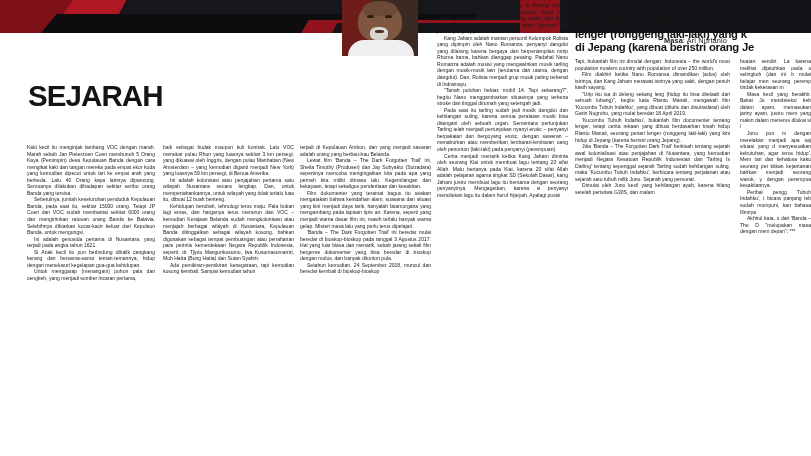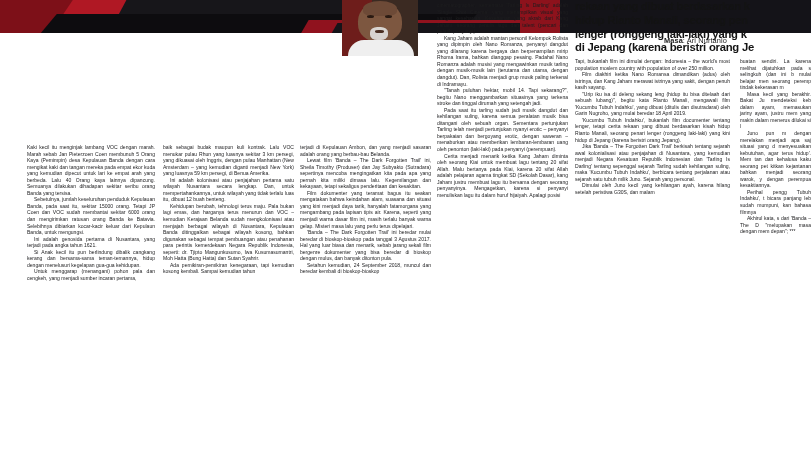--- a/index.html
+++ b/index.html
@@ -86,20 +86,21 @@
     <div class="mouth"></div>
     <div class="shirt"></div>
   </div>
 
   <div class="byline">
     <b>Masa</b><span>:</span>
     <span>Ari Nurtanio</span>
   </div>
 
   <h1 class="headline">
+    <span>SEJARAH</span>
   </h1>
 
   <div class="pullquote">
     <span>rekaan yang dibuat berdasarkan k</span>
     <span>hidup Rianto Manali, seorang pen</span>
     <span>lenger (ronggeng laki-laki) yang k</span>
     <span>di Jepang (karena beristri orang Je</span>
   </div>
 
   <div class="col" id="col1">

